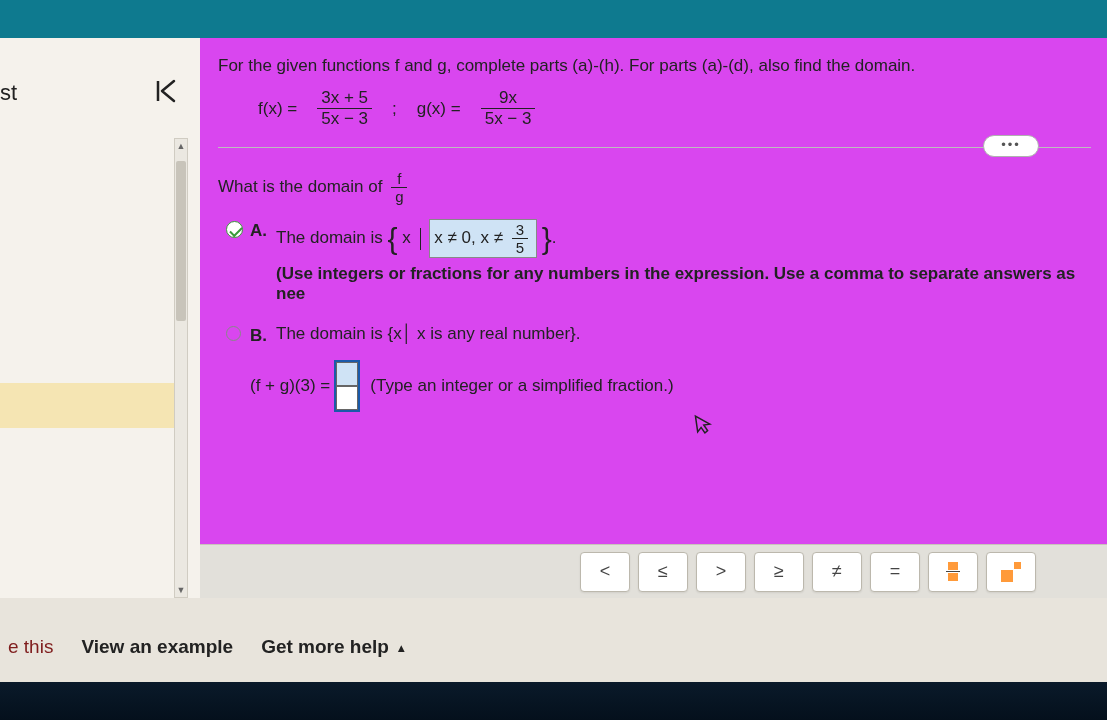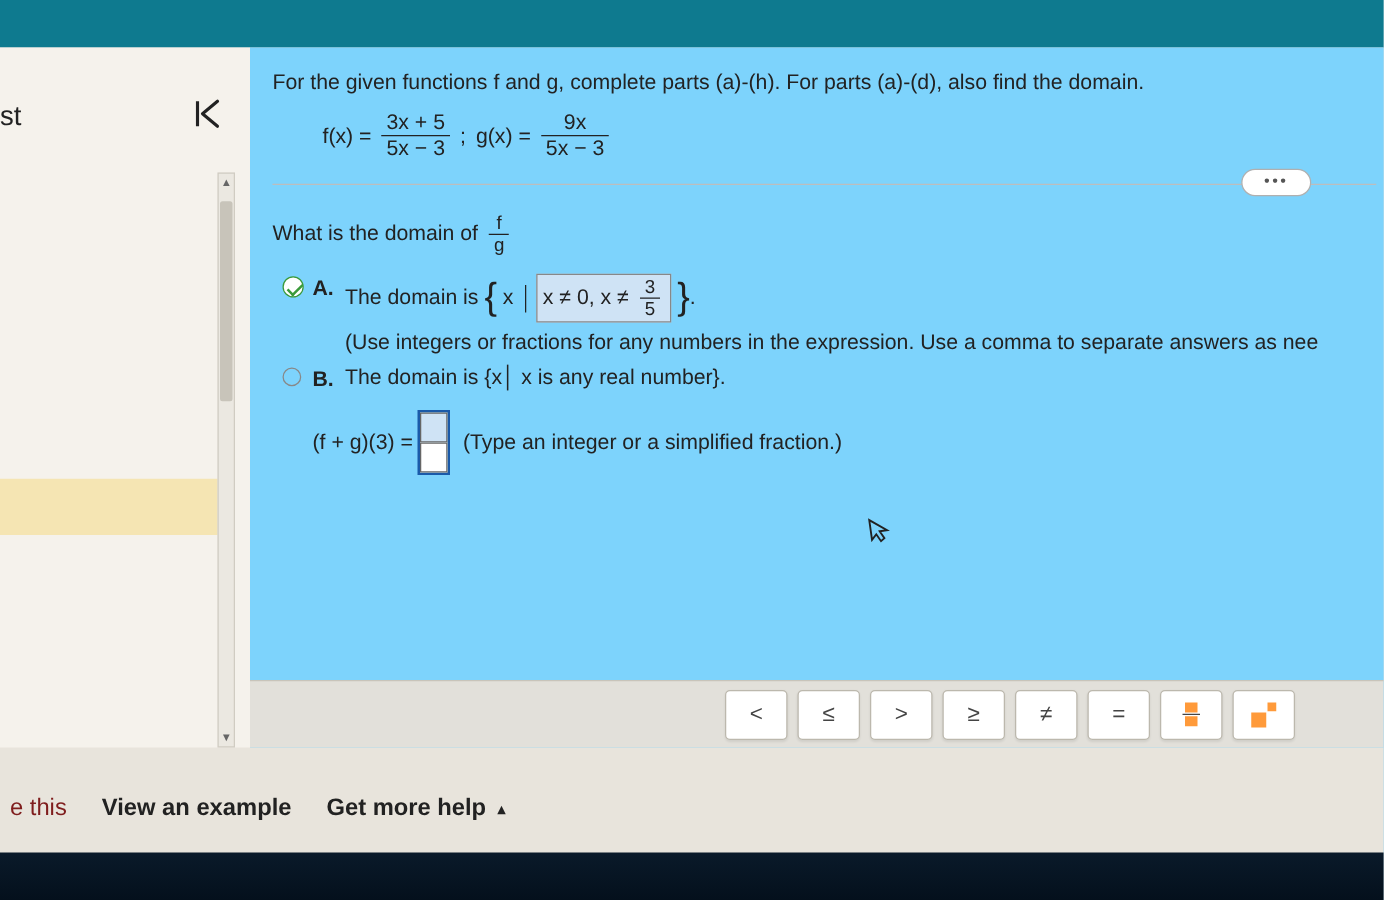--- a/index.html
+++ b/index.html
@@ -72,28 +72,28 @@
     position: absolute;
     top: 22px;
     left: 1px;
     width: 10px;
     height: 160px;
     background: #c8c4ba;
     border-radius: 2px;
   }
   .content {
     flex: 1;
-    background: #7dd3fc;
-    padding: 18px 6px 0 18px;
+    background: #d946ef;
+    padding: 18px 16px 0 18px;
     position: relative;
     font-size: 17px;
     color: #222;
   }
   .problem-statement { margin-bottom: 8px; }
-  .formulas { margin: 12px 0 18px 40px; display:flex; align-items:center; gap:4px;}
+  .formulas { margin: 12px 0 18px 40px; display:flex; align-items:center; gap:16px;}
   .frac { display: inline-block; text-align: center; vertical-align: middle; margin: 0 4px; }
   .frac .num { display: block; border-bottom: 1.3px solid #222; padding: 0 4px; }
   .frac .den { display: block; padding: 0 4px; }
   .divider-row {
     border-top: 1px solid #bdbdbd;
     margin: 10px 0 22px 0;
     position: relative;
   }
   .more-pill {
     position: absolute;
@@ -119,21 +119,21 @@
   .radio-empty {
     width: 15px; height: 15px; border: 1.5px solid #888; border-radius: 50%; display:inline-block;
   }
   .radio-check {
     width: 17px; height: 17px; border: 1.5px solid #3a9a3a; border-radius: 50%; display:inline-block; position:relative; background:#fff;
   }
   .radio-check::after {
     content:""; position:absolute; left:3px; top:5px; width:10px; height:5px;
     border-left:2.5px solid #3a9a3a; border-bottom:2.5px solid #3a9a3a; transform:rotate(-45deg);
   }
-  .hint { color:#222; margin-left:50px; margin-top:4px; margin-bottom:8px;}
+  .hint { color:#222; margin-left:50px; margin-top:4px; margin-bottom:20px;font-weight:bold;}
   .set-brace { font-size: 30px; vertical-align: middle; }
   .answer-box-filled {
     display:inline-block; border:1.3px solid #888; background:#cfe3f5; padding:1px 4px; vertical-align:middle;
   }
   .part-e { margin-top: 12px; }
   .eq-row { margin: 14px 0 0 24px; display:flex; align-items:center;}
   .stacked-inputs {
     display:inline-flex; flex-direction:column; border:2.5px solid #1a5aa9; vertical-align:middle; margin: 0 4px;
   }
   .stacked-inputs .cell {

